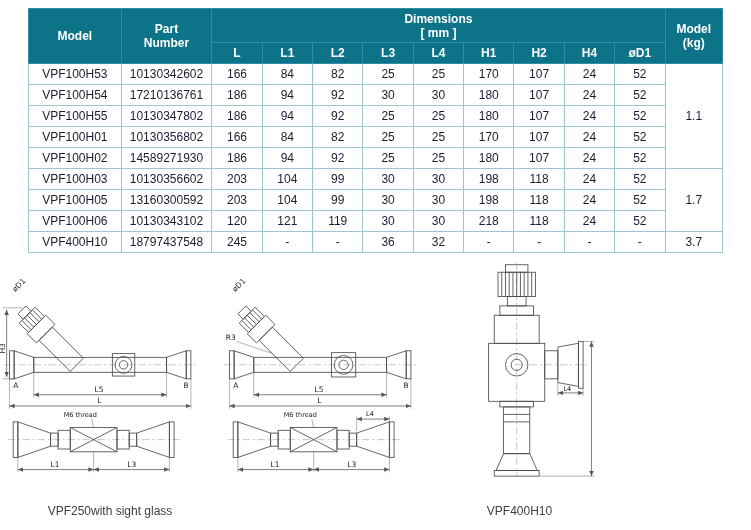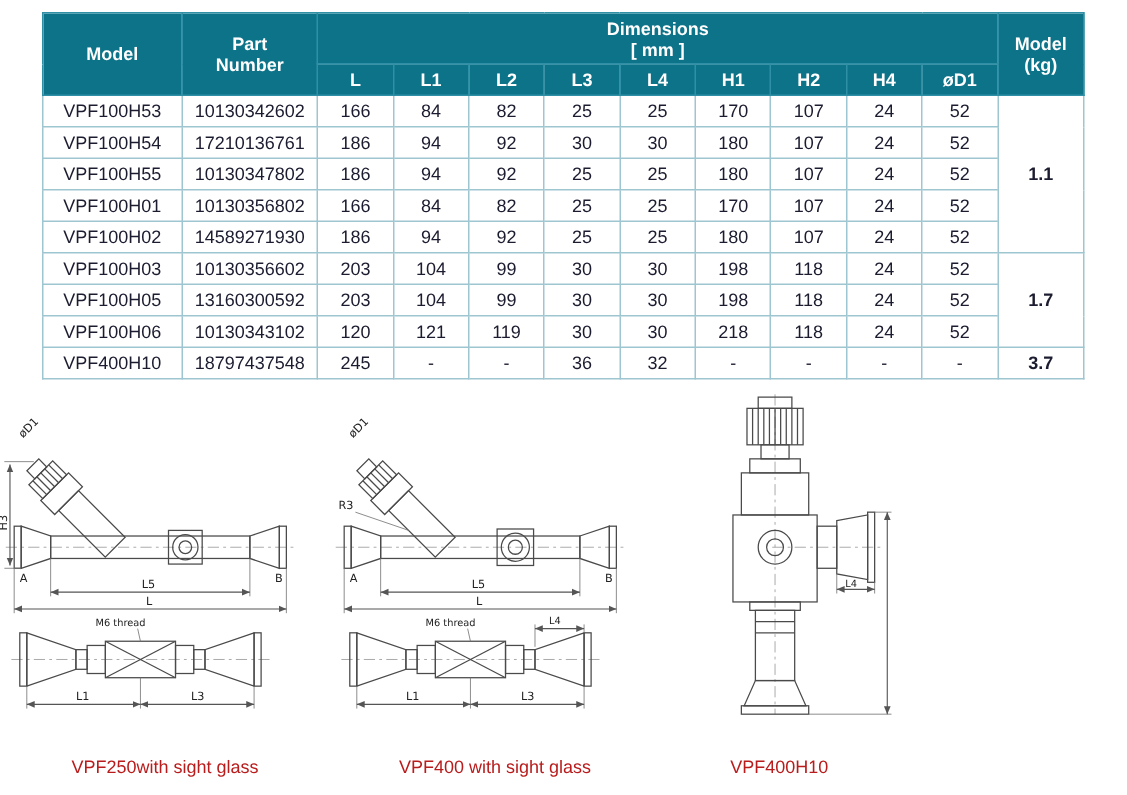--- a/index.html
+++ b/index.html
@@ -6,26 +6,26 @@
   .page{position:relative;width:751px;height:530px;overflow:hidden;background:#fff;
         font-family:"Liberation Sans",sans-serif;}
   
   table.spec{border-collapse:collapse;table-layout:fixed;width:695px;margin:8px auto 0;}
   table.spec th,table.spec td{border:1px solid #9ec6d0;font-size:12px;text-align:center;
         padding:0 2px;color:#1c1c30;height:20px;background:#fff;}
   table.spec thead th{background:#0d7389;color:#fff;border:1px solid #2f8fa5;font-weight:bold;}
   table.spec thead tr.h-top th{height:33px;}
   table.spec thead tr.h-sub th{height:20px;}
   col.c-model{width:92px}col.c-part{width:90px}col.c-dim{width:50px}col.c-weight{width:57px}
-  td.weight-cell{vertical-align:middle;font-weight:bold;}
+  td.weight-cell{vertical-align:middle;}
   
   .drawings{display:flex;align-items:flex-start;margin-top:8px;}
   .drawings figure{margin:0;}
   .fig1{margin-left:28px;} .fig2{margin-left:14px;} .fig3{margin-left:26px;}
-  figcaption{font-size:12px;color:#b91c1c;text-align:center;margin-top:26px;}
+  figcaption{font-size:12px;color:#404040;text-align:center;margin-top:26px;}
   svg{overflow:visible;display:block;}
   .outline rect,.outline polygon,.outline circle{fill:none;stroke:#4a4a4a;stroke-width:0.9;}
   .outline line{stroke:#4a4a4a;stroke-width:0.9;}
   line.cl{stroke:#9a9a9a;stroke-width:0.6;stroke-dasharray:8 3 2 3;}
   .dims line.dim{stroke:#555;stroke-width:0.8;}
   .dims line.ext{stroke:#777;stroke-width:0.6;}
   svg text{font-family:"DejaVu Sans",sans-serif;font-size:8px;fill:#222;}
   svg text.t7{font-size:7px;}
 </style>
 </head>
@@ -342,21 +342,20 @@
           <text class="t7" x="156" y="166">L4</text>
           <line class="ext" x1="19" y1="210" x2="19" y2="226"></line>
           <line class="ext" x1="100" y1="204" x2="100" y2="226"></line>
           <line class="ext" x1="181" y1="210" x2="181" y2="226"></line>
           <line class="dim" x1="19" y1="223" x2="100" y2="223" marker-start="url(#arr)" marker-end="url(#arr)"></line>
           <line class="dim" x1="100" y1="223" x2="181" y2="223" marker-start="url(#arr)" marker-end="url(#arr)"></line>
           <text x="54" y="220">L1</text>
           <text x="136" y="220">L3</text>
         </g>
       </svg>
-      <figcaption>VPF400 with sight glass</figcaption>
     </figure>
 
     <figure class="fig3">
       <svg width="159" height="217" viewBox="0 0 170 232">
         <g class="outline">
           <line class="cl" x1="82" y1="2" x2="82" y2="230"></line>
           <line class="cl" x1="80" y1="111" x2="158" y2="111"></line>
           <rect x="70" y="4" width="24" height="8"></rect>
           <rect x="62" y="12" width="40" height="26"></rect>
           <line x1="66" y1="12" x2="66" y2="38"></line>

